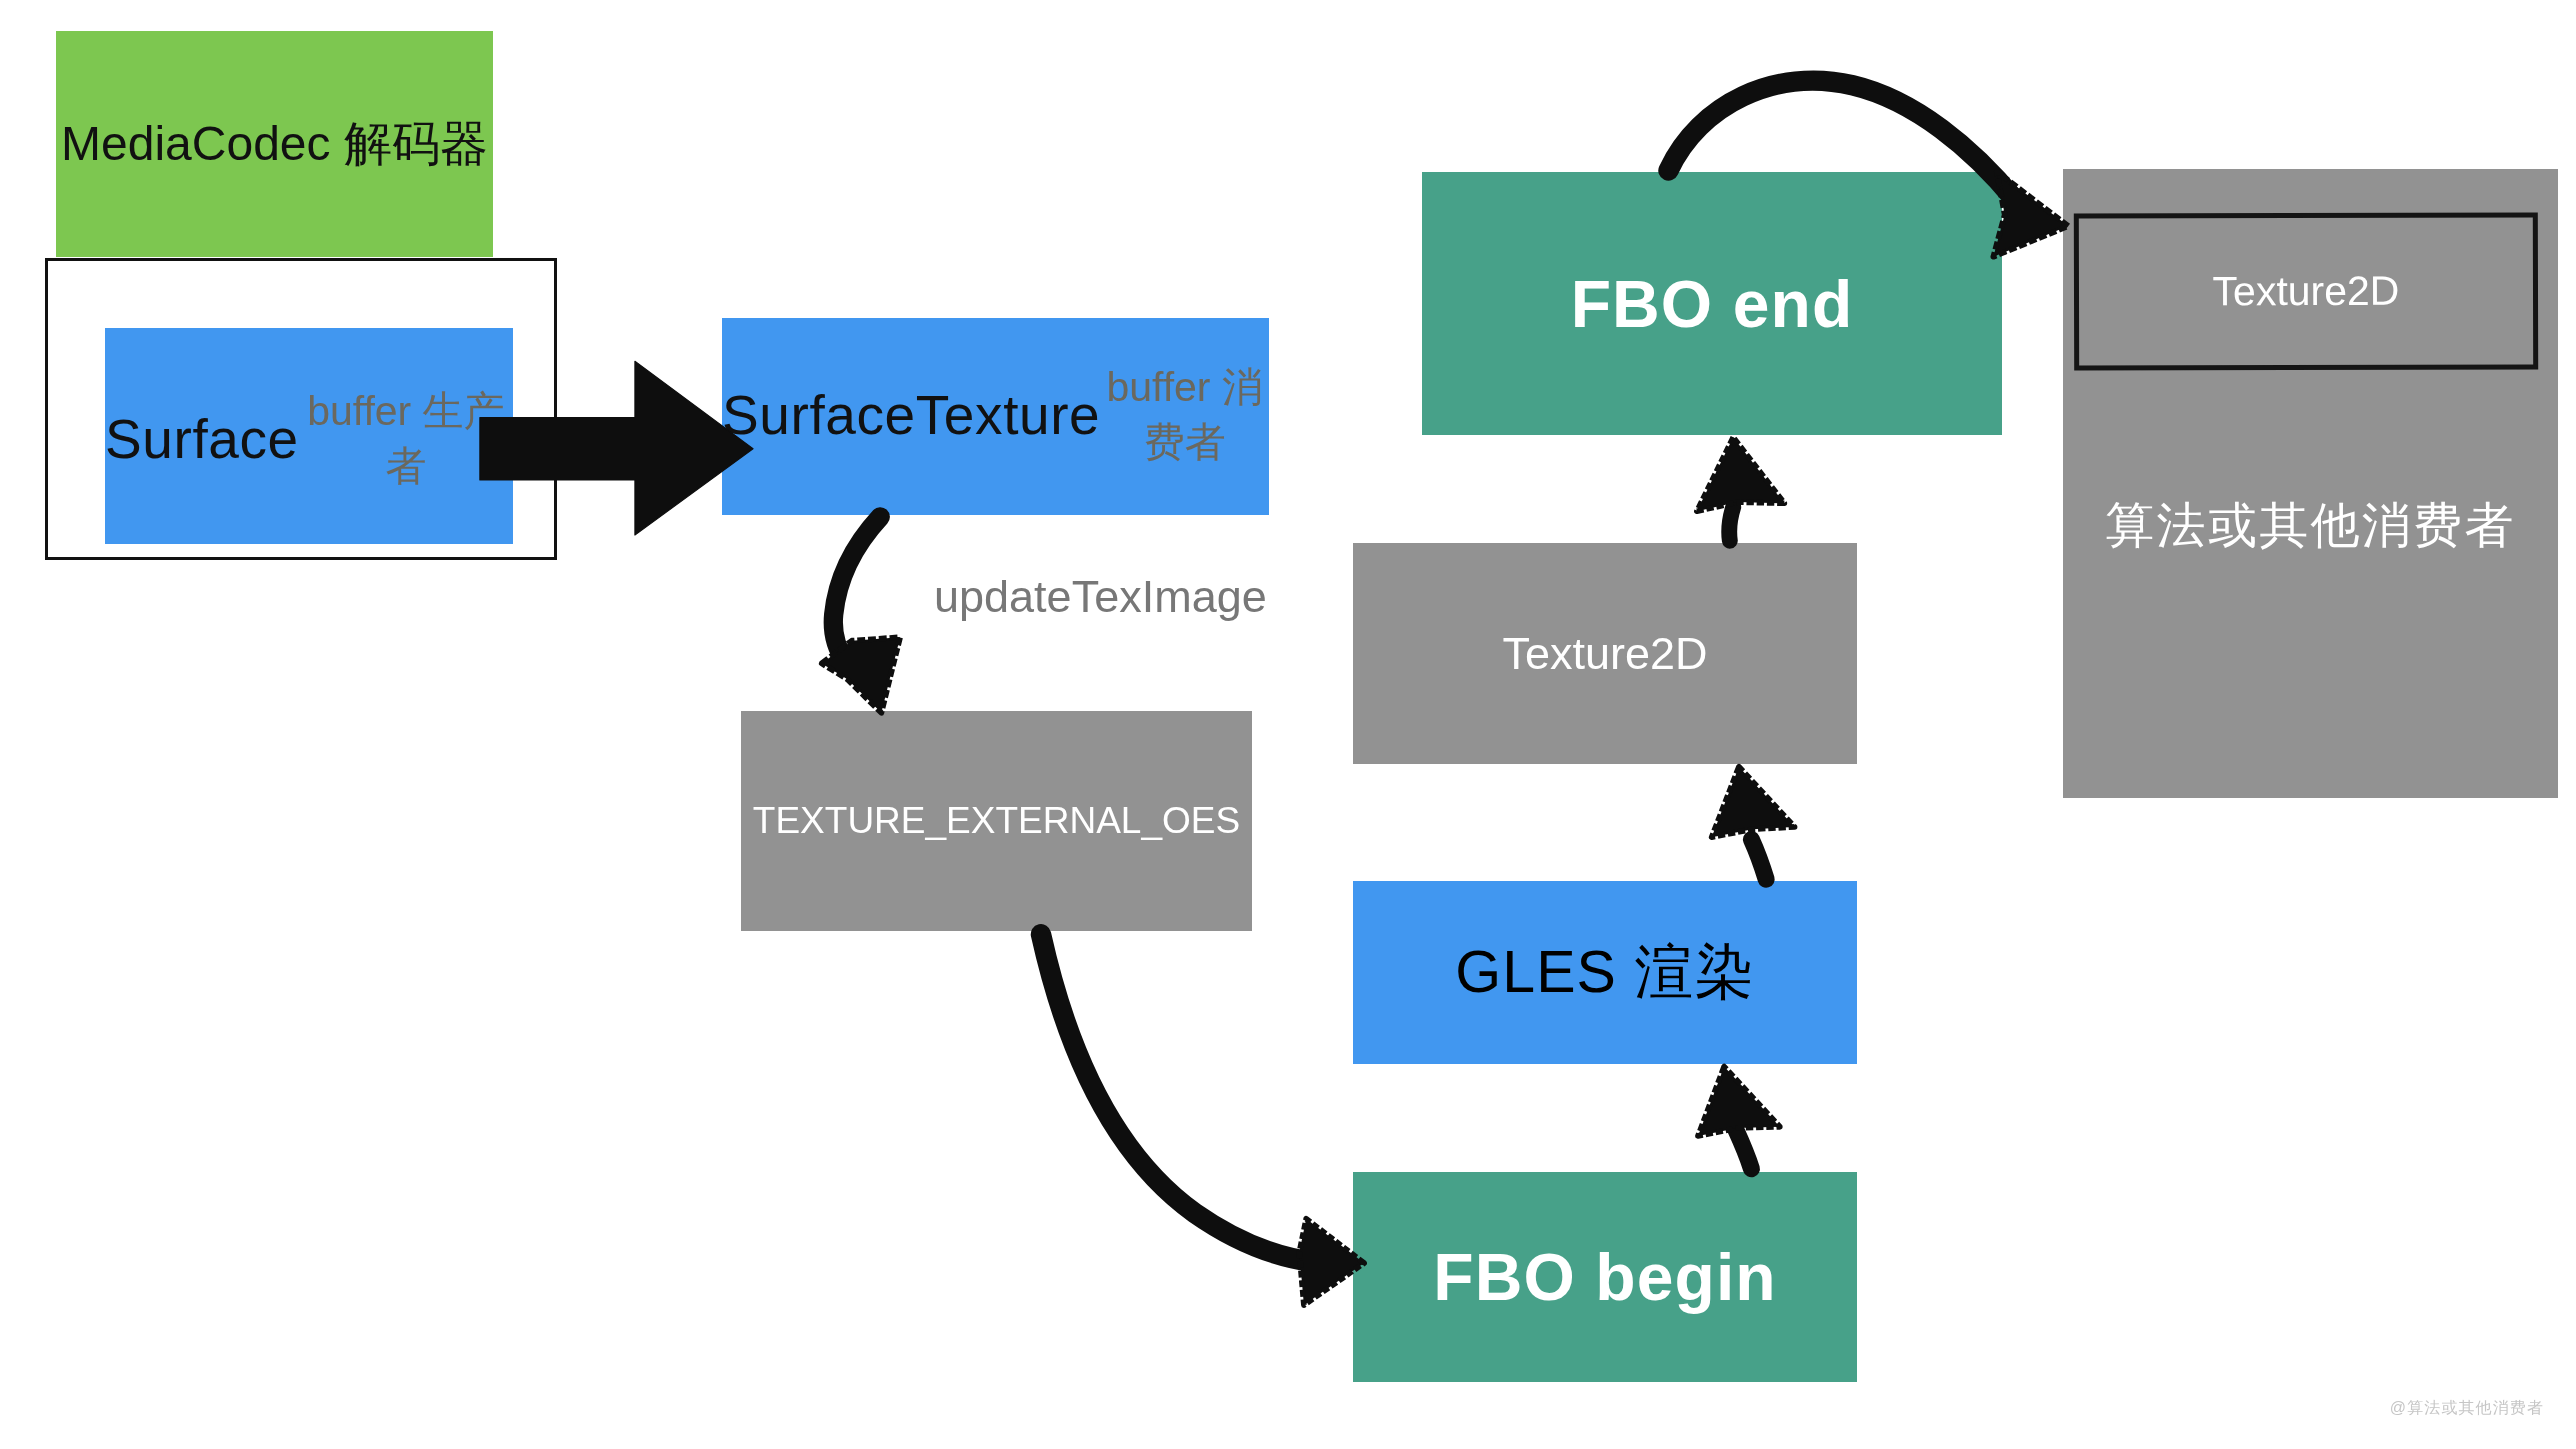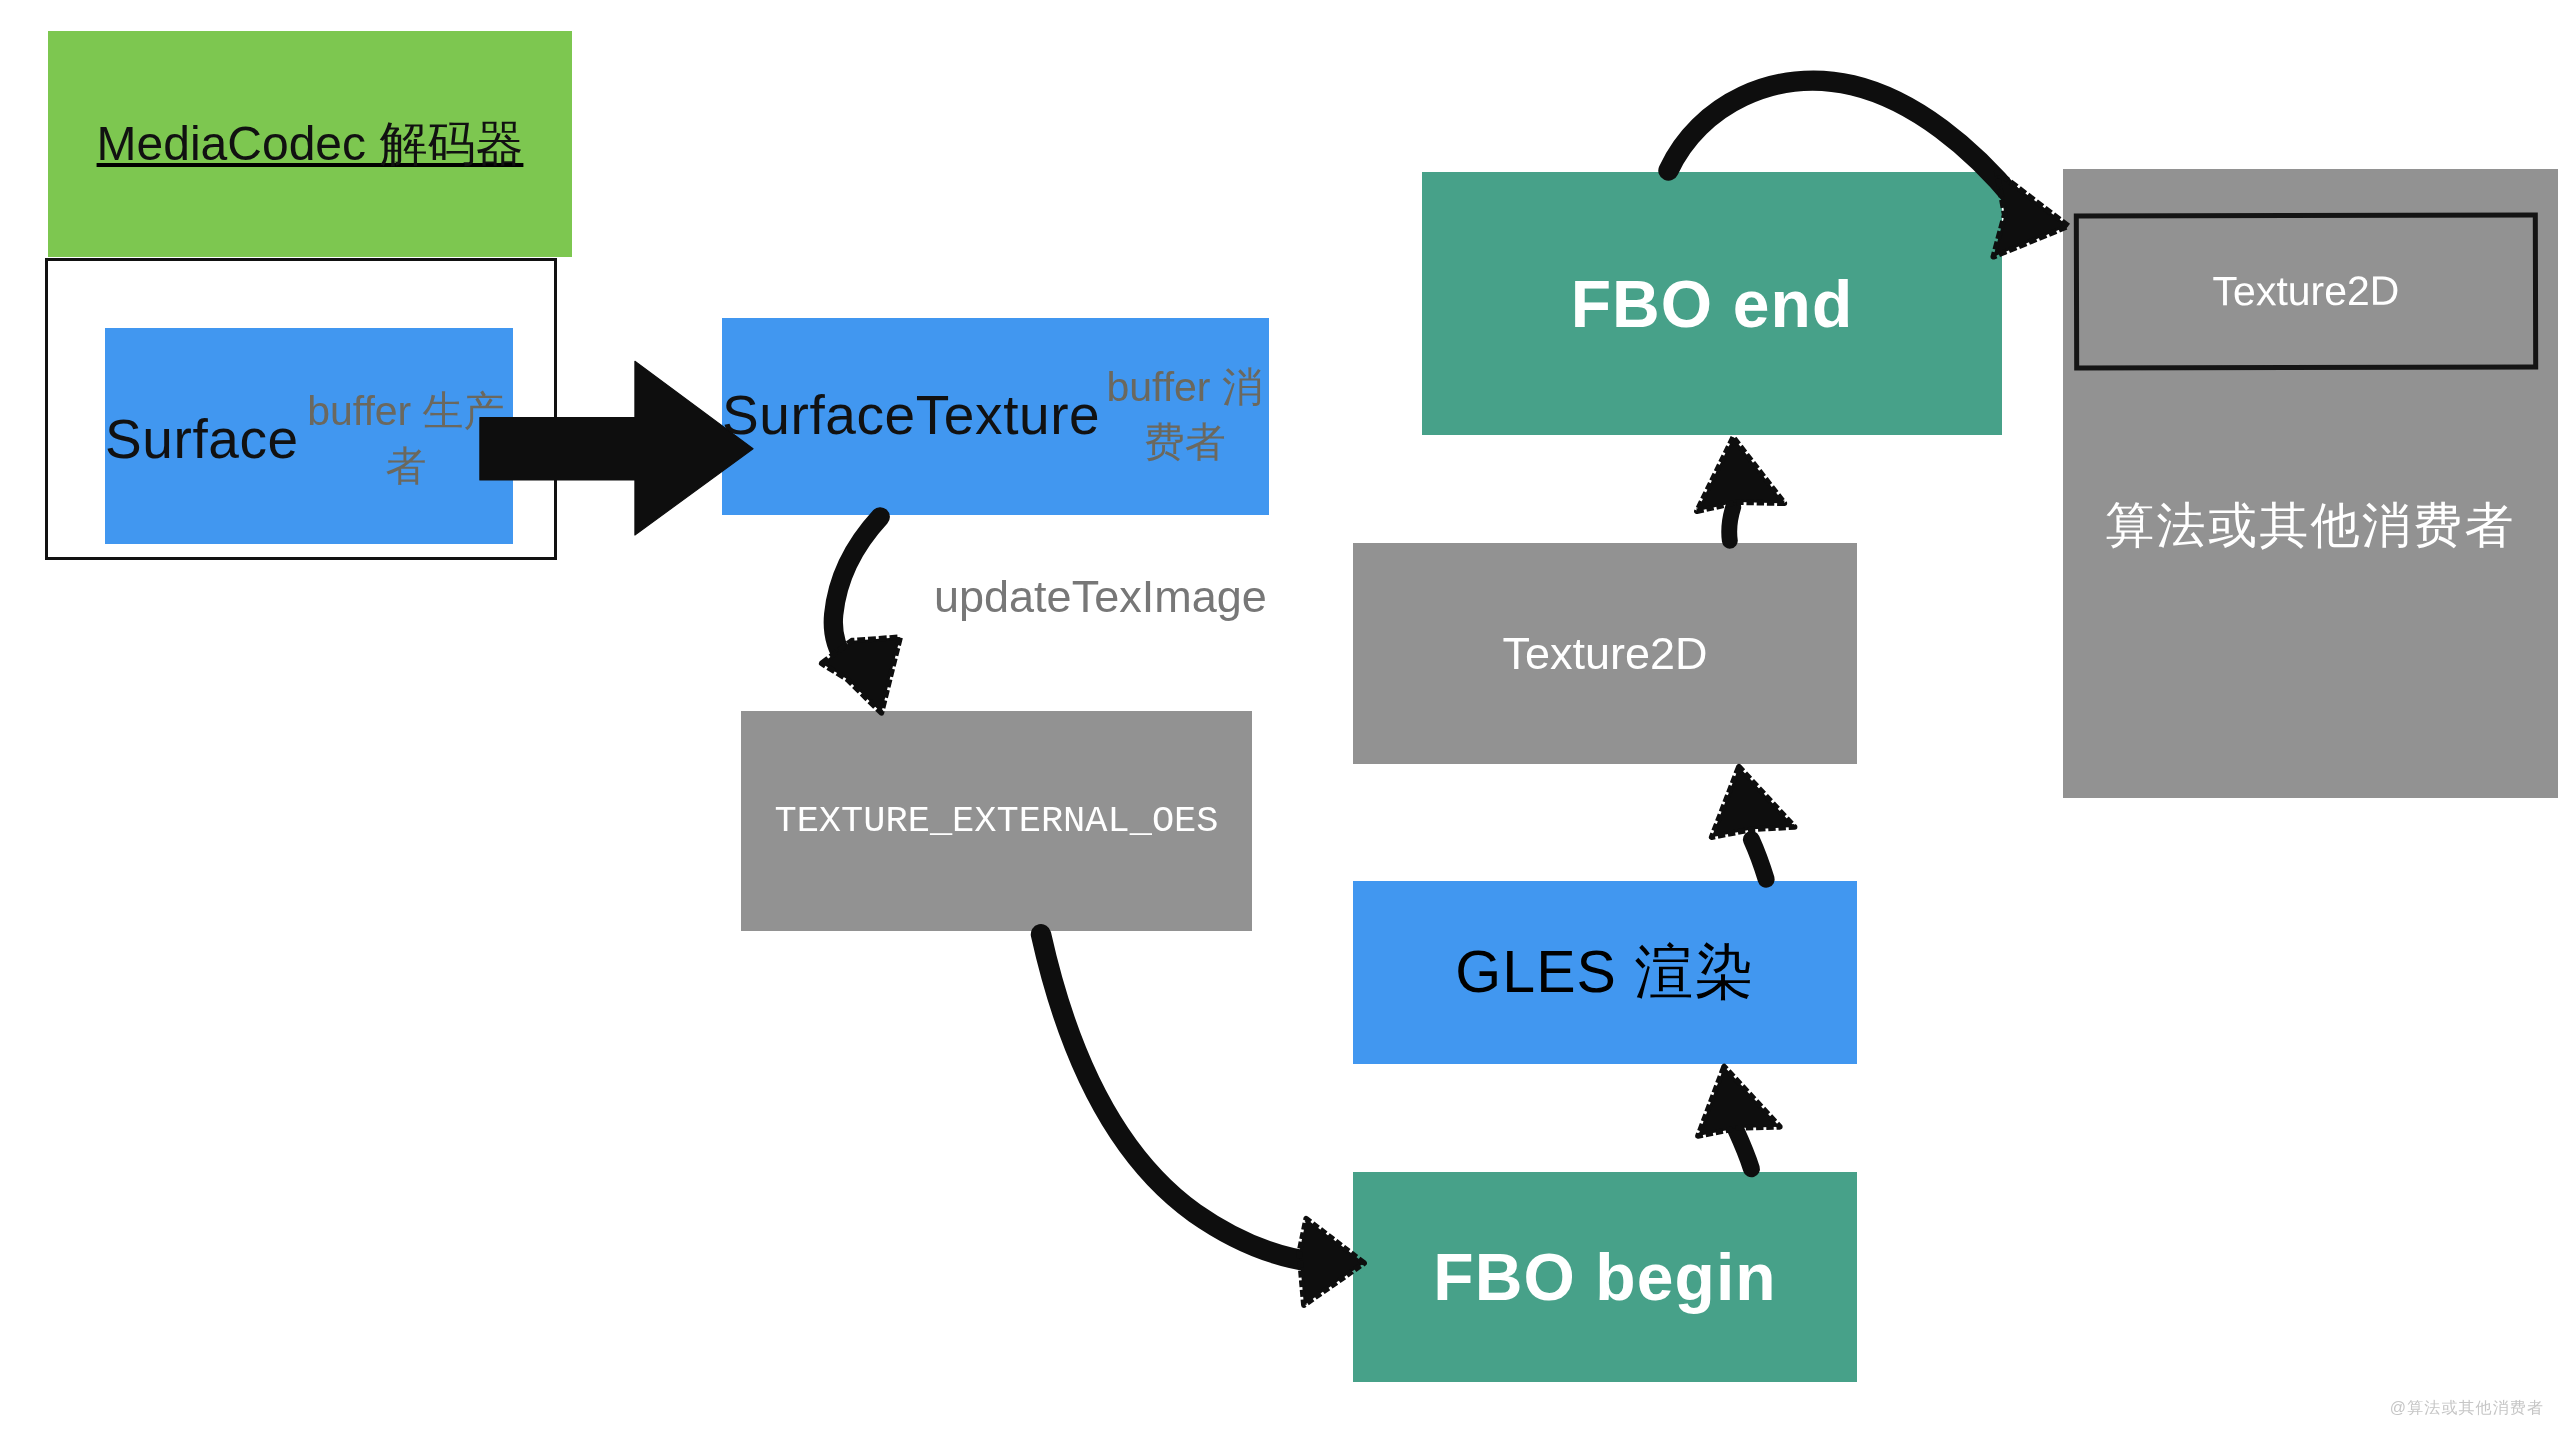--- a/index.html
+++ b/index.html
@@ -74,39 +74,39 @@
     stroke: var(--arrow);
     stroke-linecap: round;
   }
   .arrow-fill { fill: var(--arrow); stroke: var(--arrow); stroke-linejoin: round; }
 </style>
 </head>
 <body>
 
 <div id="canvas">
 
-  <div class="box green" style="left:48px; top:31px; width:524px; height:226px;text-decoration:underline;">
+  <div class="box green" style="left:56px; top:31px; width:437px; height:226px;">
     <span class="title-med">MediaCodec 解码器</span>
   </div>
 
   <div class="box outline" style="left:45px; top:258px; width:512px; height:302px;"></div>
 
   <div class="box blue col" style="left:105px; top:328px; width:408px; height:216px; justify-content:space-between; padding:29.5px 0 23px;">
     <span class="title-black">Surface</span>
     <span class="subtitle">buffer 生产者</span>
   </div>
 
   <div class="box blue col" style="left:722px; top:318px; width:547px; height:197px; justify-content:space-between; padding:23px 0 26px;">
     <span class="title-black">SurfaceTexture</span>
     <span class="subtitle">buffer 消费者</span>
   </div>
 
   <span class="free-label" style="left:934px; top:571px;">updateTexImage</span>
 
-  <div class="box gray" style="left:741px; top:711px; width:511px; height:220px;font-family:Liberation Mono, monospace;">
+  <div class="box gray" style="left:741px; top:711px; width:511px; height:220px;">
     <span class="white-oes">TEXTURE_EXTERNAL_OES</span>
   </div>
 
   <div class="box teal" style="left:1422px; top:172px; width:580px; height:263px;">
     <span class="white-big">FBO end</span>
   </div>
 
   <div class="box gray" style="left:1353px; top:543px; width:504px; height:221px;">
     <span class="white-mid">Texture2D</span>
   </div>

